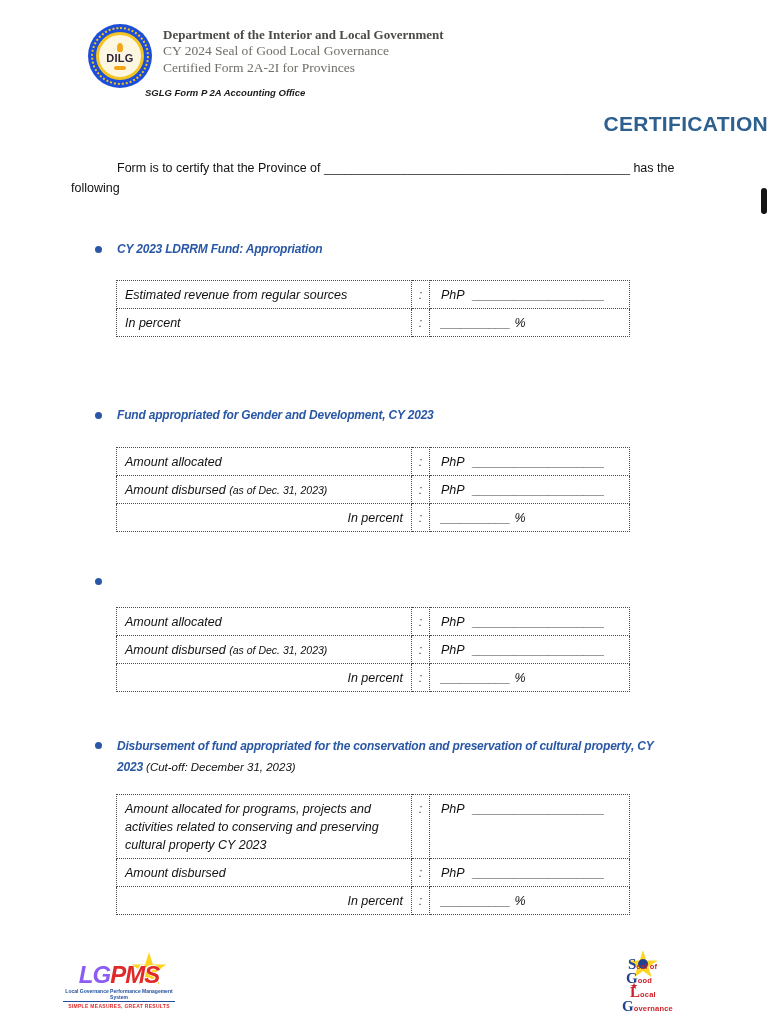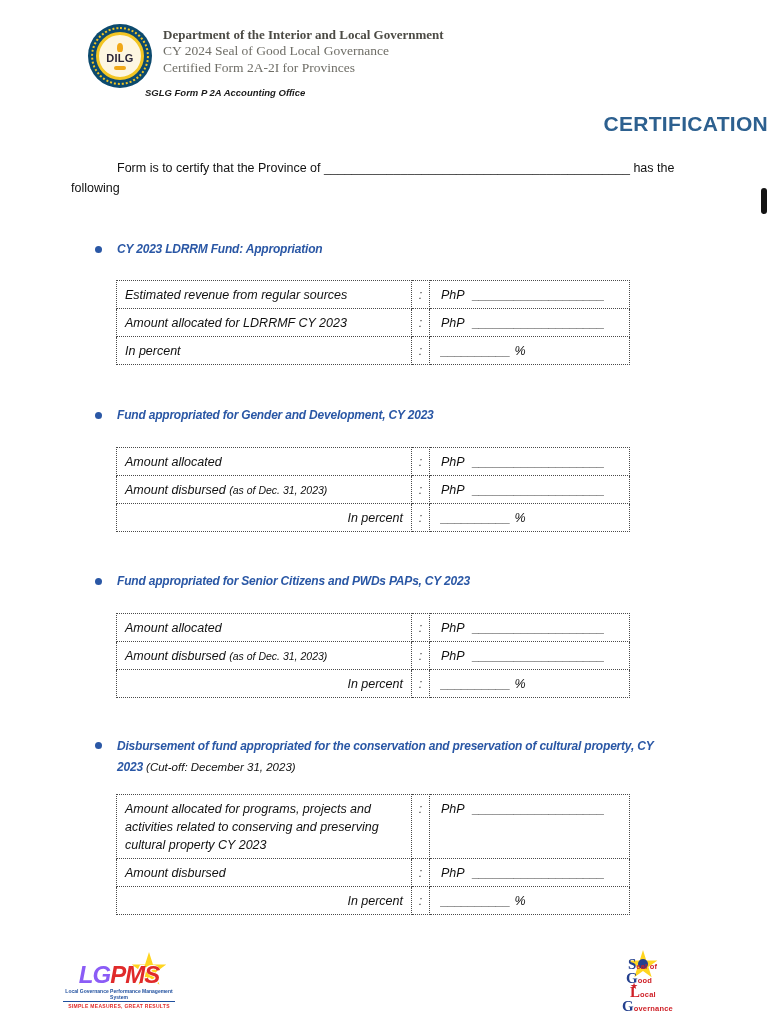--- a/index.html
+++ b/index.html
@@ -6,21 +6,21 @@
   html, body { background: #ffffff; }
   body { font-family: "Liberation Sans", sans-serif; }
   .page {
     position: relative; width: 768px; height: 1024px;
     background: #ffffff; overflow: hidden; margin: 0 auto;
   }
 
   
   .dilg-logo {
     position: absolute; left: 88px; top: 24px; width: 64px; height: 64px;
-    border-radius: 50%; background: #0c4a6e;
+    border-radius: 50%; background: #1d4ed8;
   }
   .dilg-dotring {
     position: absolute; inset: 3px; border-radius: 50%;
     border: 2px dotted #f2c522;
   }
   .dilg-center {
     position: absolute; inset: 8px; border-radius: 50%;
     background: #fdf6e1; border: 3px solid #f2c522;
     display: flex; align-items: center; justify-content: center; flex-direction: column;
   }
@@ -149,27 +149,20 @@
     <table class="ftable">
       <tbody>
           <tr>
         <td class="c-label">Estimated revenue from regular sources</td>
         <td class="c-colon">:</td>
         <td class="c-value">
           <span class="cur">PhP</span><span class="blank">___________________</span>
         </td>
       </tr>
       <tr>
-        <td class="c-label">Amount allocated for LDRRMF CY 2023</td>
-        <td class="c-colon">:</td>
-        <td class="c-value">
-          <span class="cur">PhP</span><span class="blank">___________________</span>
-        </td>
-      </tr>
-      <tr>
         <td class="c-label">In percent</td>
         <td class="c-colon">:</td>
         <td class="c-value">
           <span class="blank">__________</span><span class="pct">%</span>
         </td>
       </tr>
     </tbody>
       </table>
   </div>
 
@@ -204,21 +197,20 @@
           <span class="blank">__________</span><span class="pct">%</span>
         </td>
       </tr>
     </tbody>
       </table>
   </div>
 
   <div class="section s3">
     <div class="sec-head">
       <span class="bullet"></span>
-      <span class="sec-title">Fund appropriated for Senior Citizens and PWDs PAPs, CY 2023</span>
     </div>
     <table class="ftable">
       <tbody>
           <tr>
         <td class="c-label">Amount allocated</td>
         <td class="c-colon">:</td>
         <td class="c-value">
           <span class="cur">PhP</span><span class="blank">___________________</span>
         </td>
       </tr>

